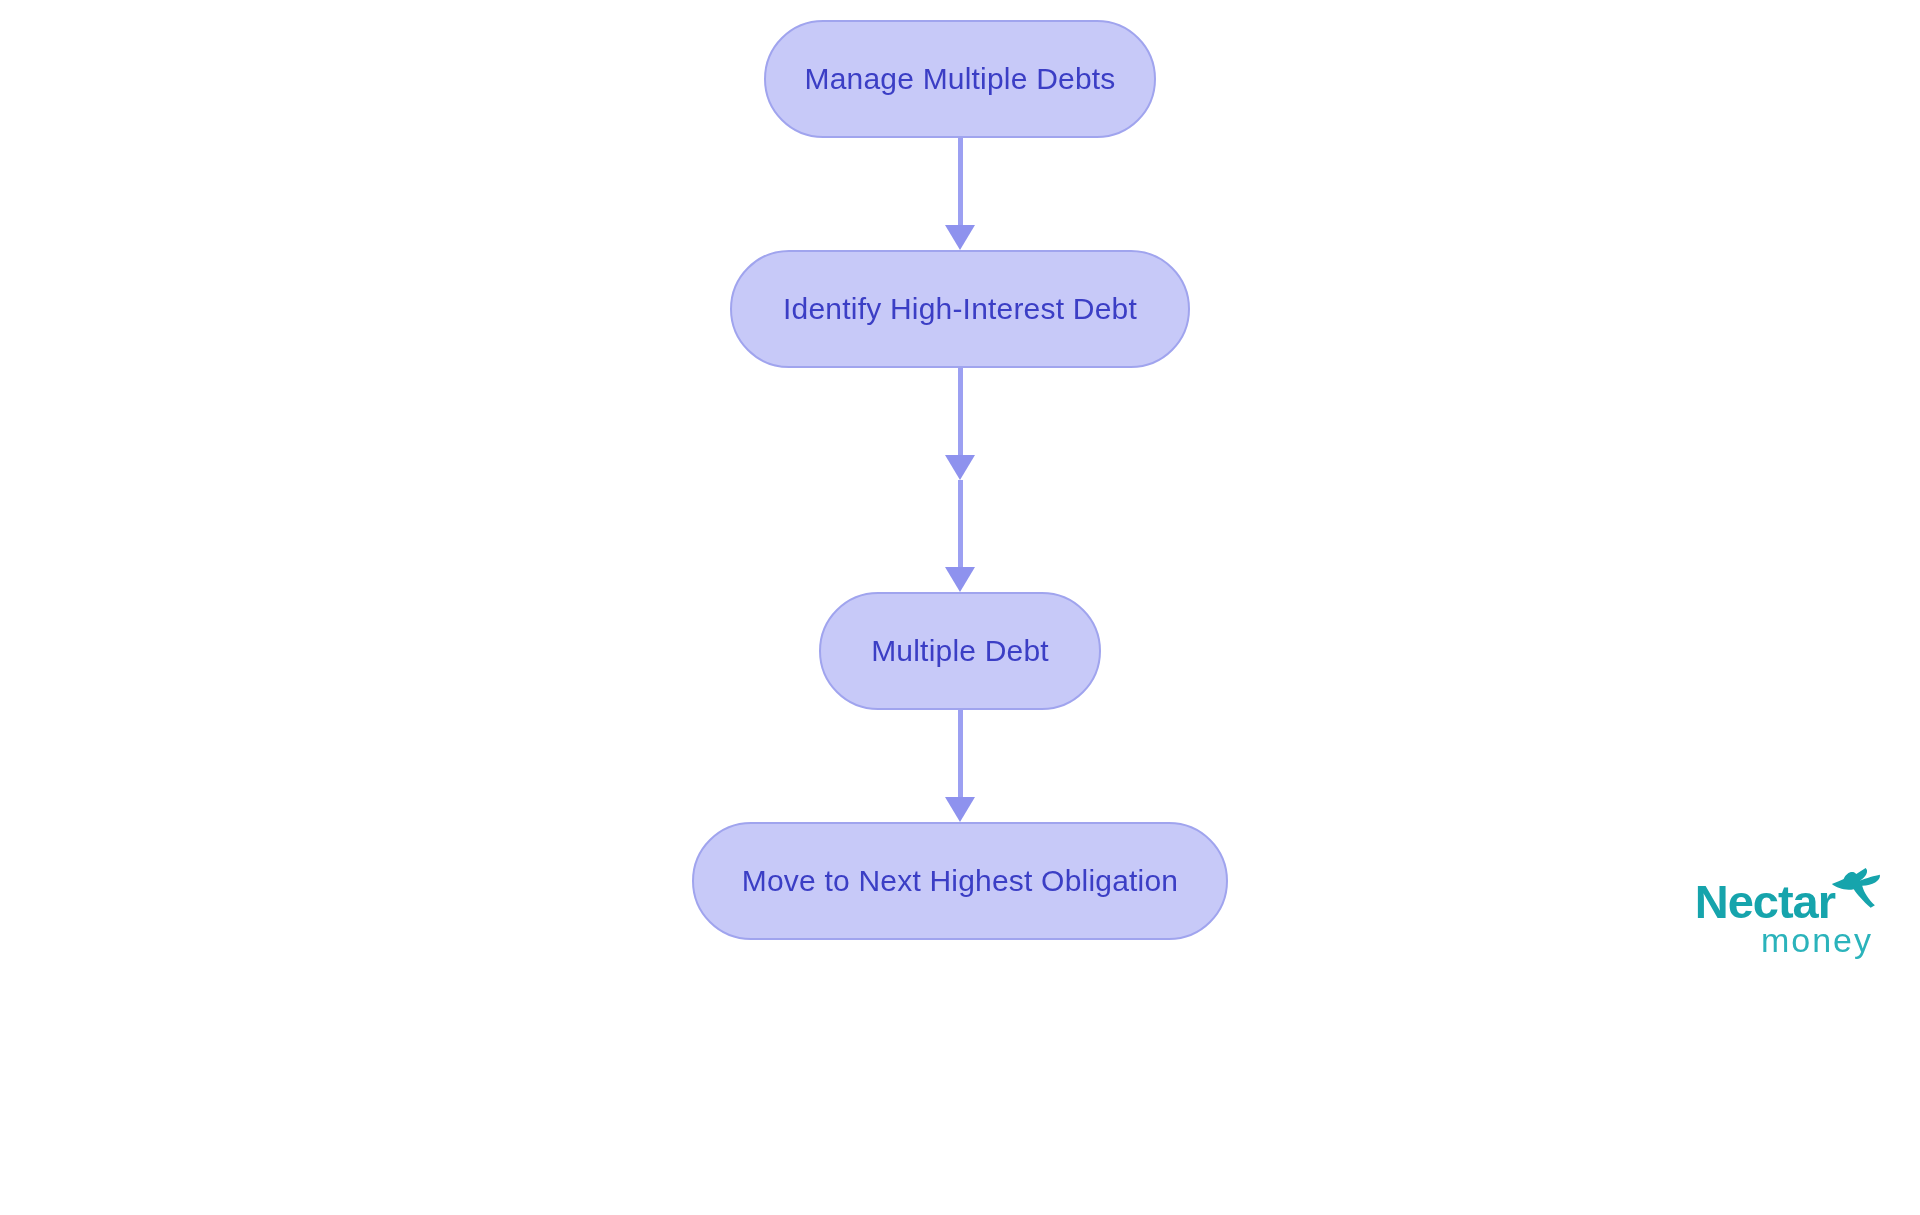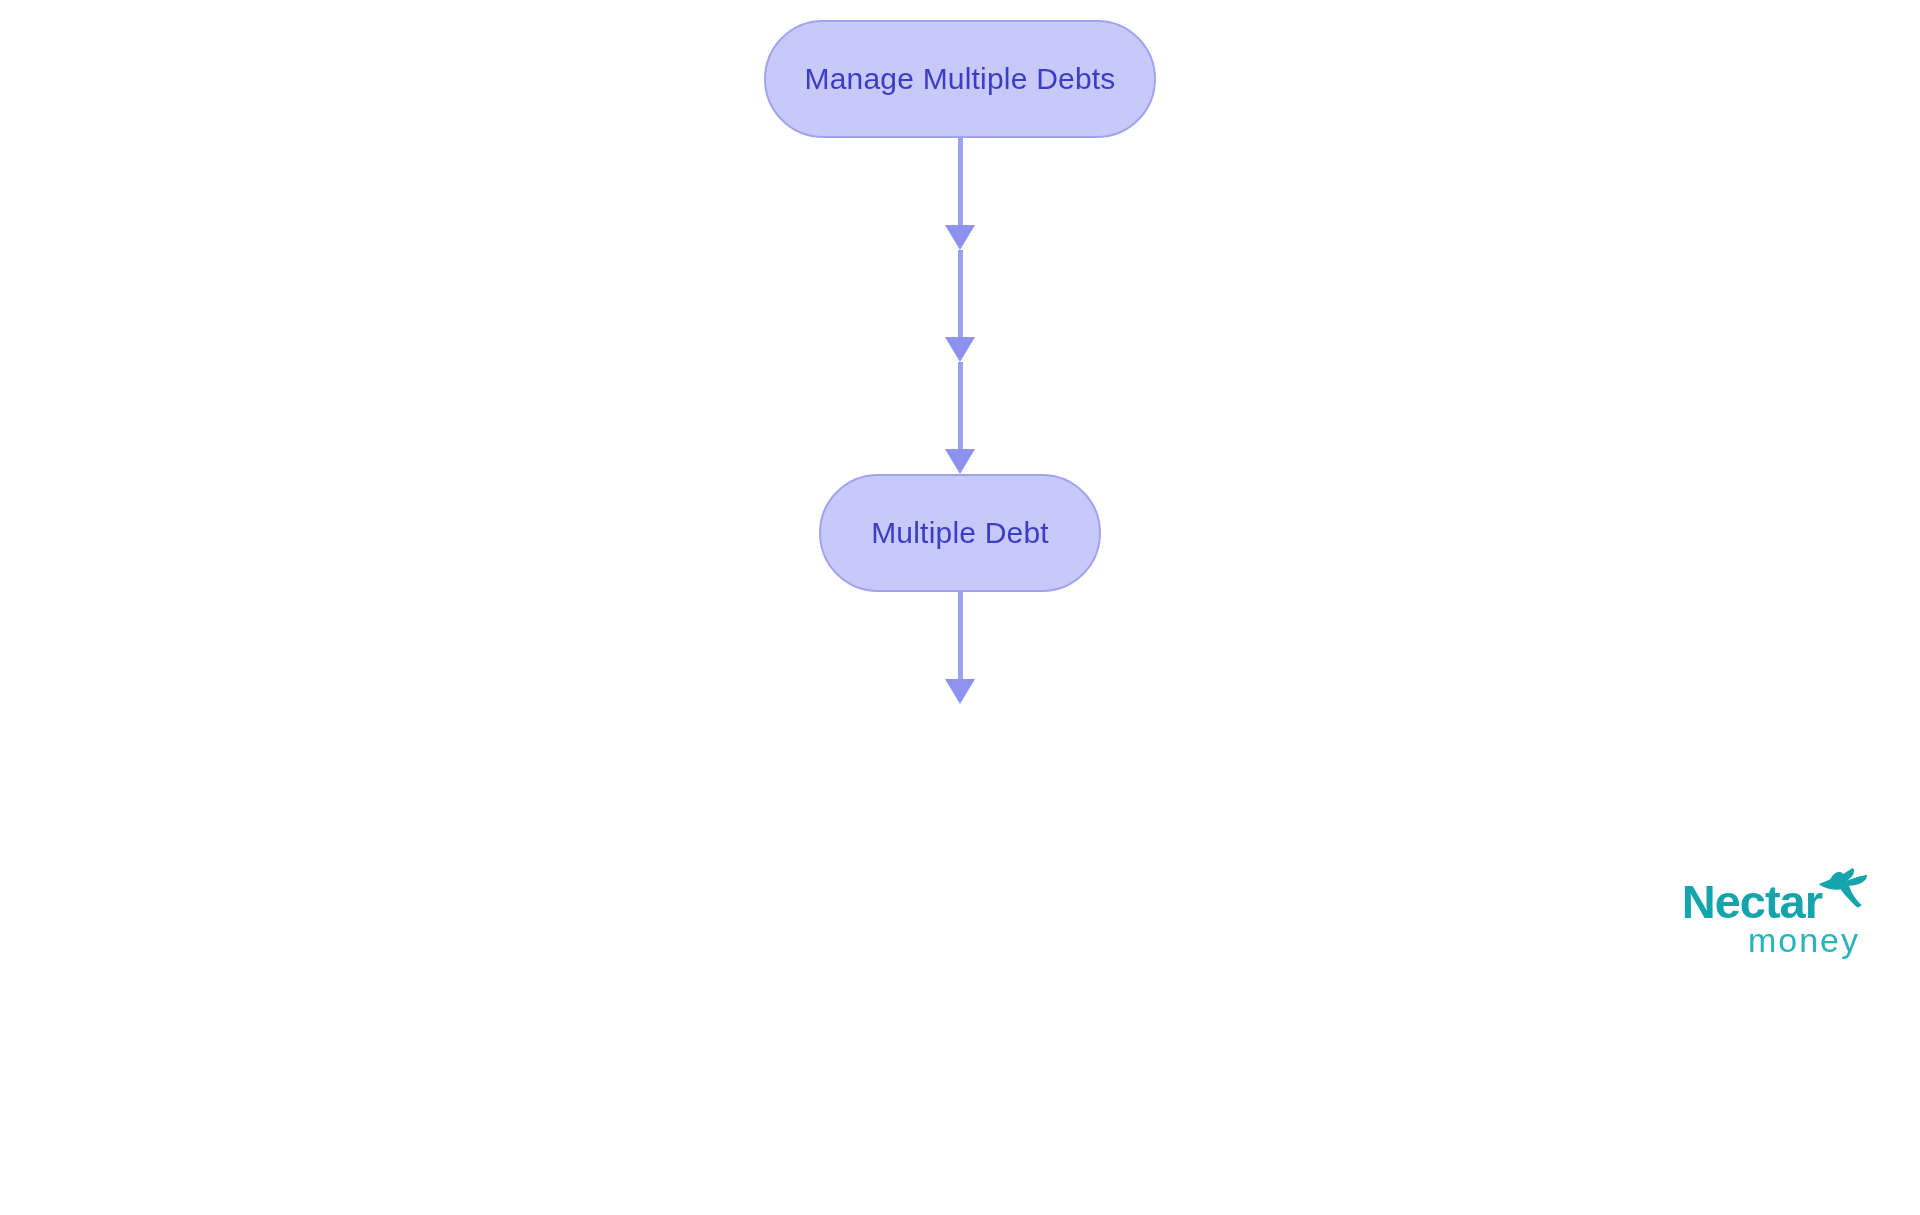--- a/index.html
+++ b/index.html
@@ -46,21 +46,21 @@
   .arrow-head {
     width: 0; height: 0;
     border-left: 15px solid transparent;
     border-right: 15px solid transparent;
     border-top: 25px solid var(--arrow-head);
     margin-top: -1px;
   }
 
   .logo {
     position: absolute;
-    right: 48px; bottom: 8px;
+    right: 35px; bottom: 8px;
     text-align: right;
   }
   .logo-row {
     display: flex; align-items: flex-start; justify-content: flex-end;
   }
   .logo-primary {
     font-size: 47px; font-weight: 700;
     color: var(--logo-primary);
     letter-spacing: -1px; line-height: 1;
   }
@@ -80,39 +80,41 @@
 
   <div class="flow">
 
     <div class="node" style="min-width: 392px;">Manage Multiple Debts</div>
 
     <div class="arrow">
       <div class="arrow-shaft"></div>
       <div class="arrow-head"></div>
     </div>
 
+    <div class="node" style="min-width: 460px;">Identify High-Interest Debt</div>
 
     <div class="arrow">
       <div class="arrow-shaft"></div>
       <div class="arrow-head"></div>
     </div>
 
 
     <div class="arrow">
       <div class="arrow-shaft"></div>
       <div class="arrow-head"></div>
     </div>
 
     <div class="node" style="min-width: 282px;">Multiple Debt</div>
 
     <div class="arrow">
       <div class="arrow-shaft"></div>
       <div class="arrow-head"></div>
     </div>
 
+    <div class="node" style="min-width: 536px;">Move to Next Highest Obligation</div>
 
   </div>
 
   <div class="logo">
     <div class="logo-row">
       <span class="logo-primary">Nectar</span>
       <span class="logo-bird">
         <svg viewBox="0 0 64 52" xmlns="http://www.w3.org/2000/svg">
           <path d="M1 19 C6 17 11 15 15 13 C18 5 26 2 30 7 L41 0 C45 3 42 11 34 15 C42 12 52 9 58 8 C59 15 49 21 37 21 C39 29 45 38 52 44 L47 47 C38 39 30 30 27 25 C18 27 7 24 1 19 Z"></path>
         </svg>

